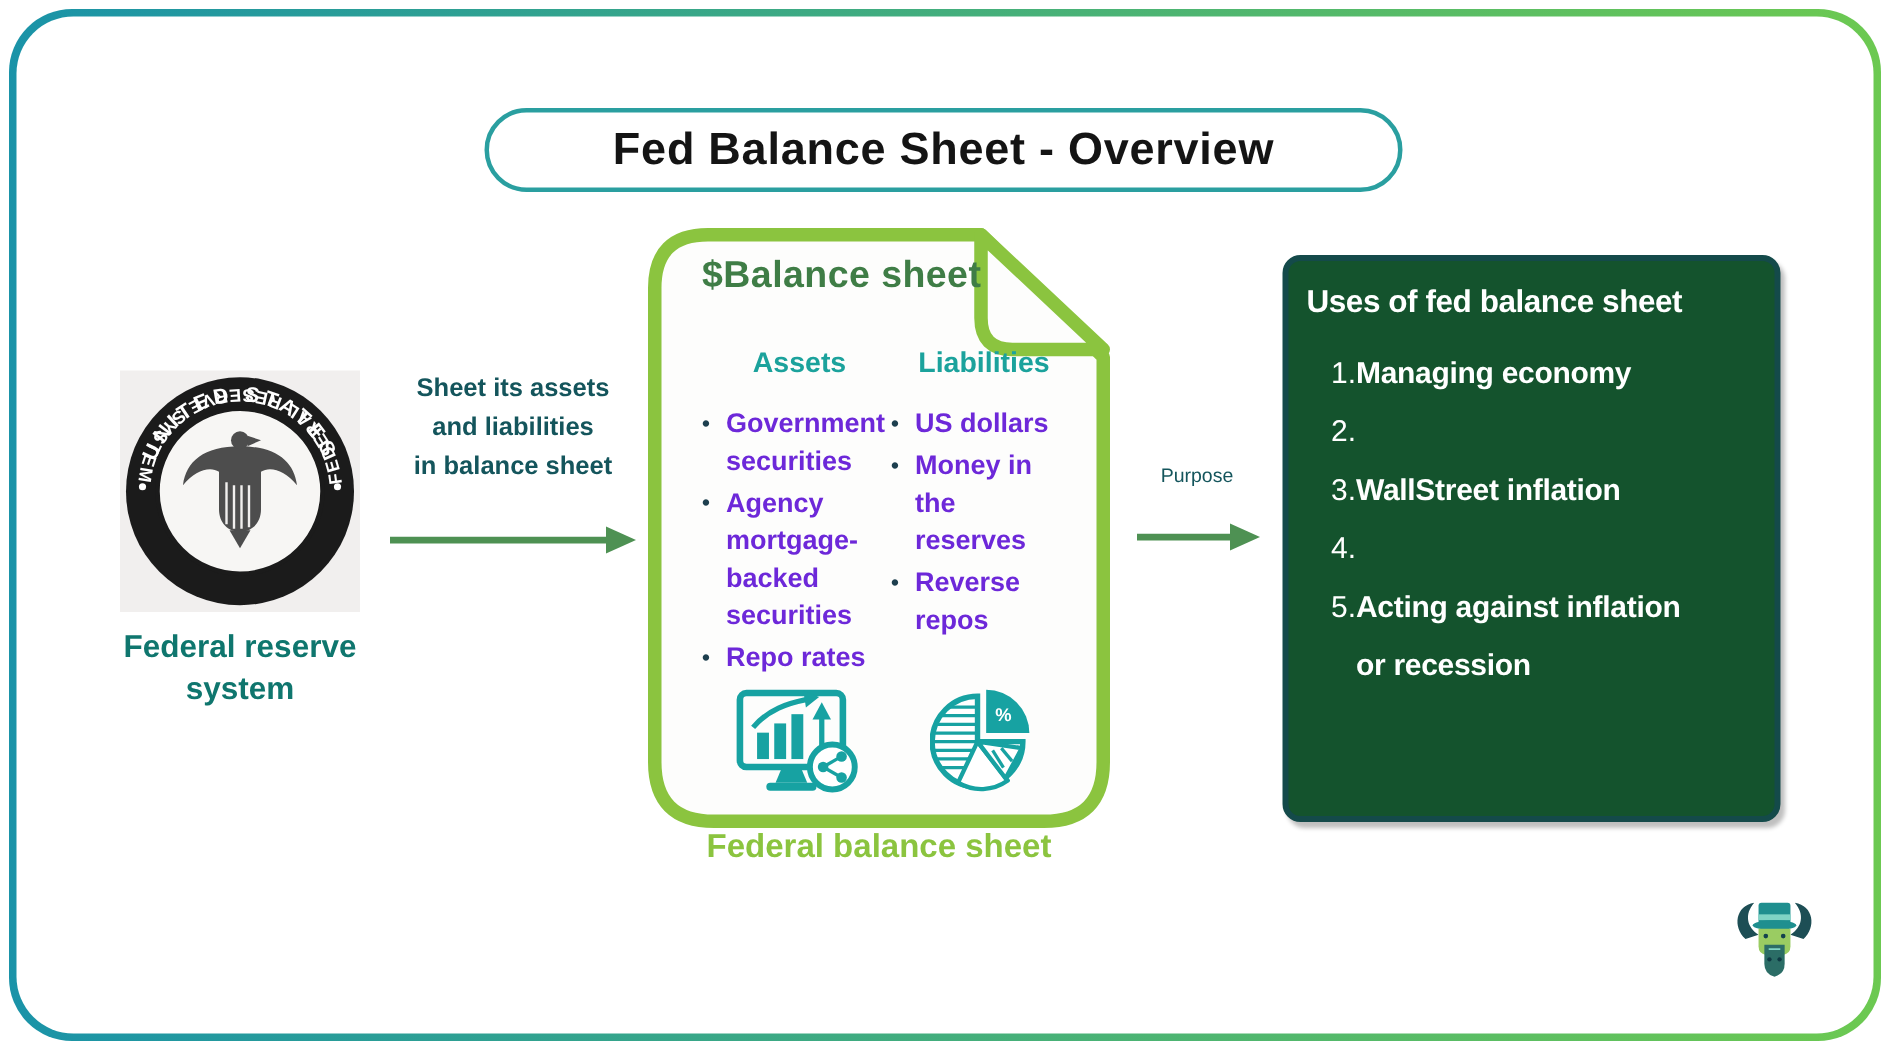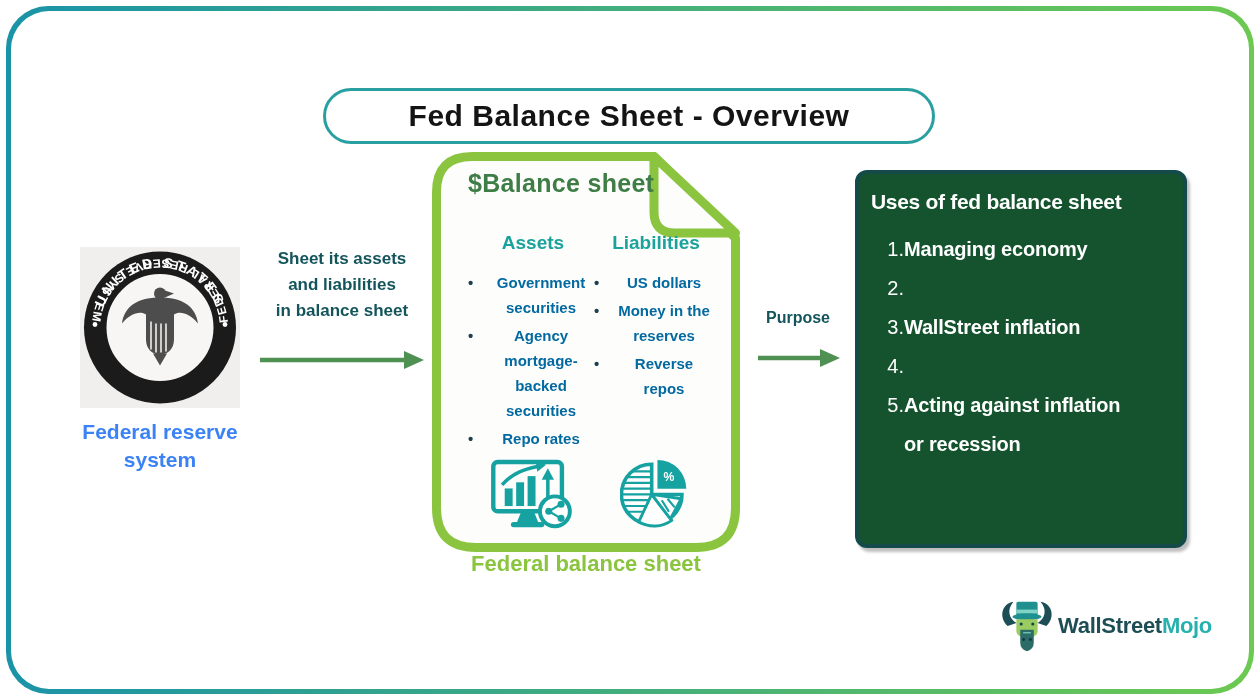--- a/index.html
+++ b/index.html
@@ -3,47 +3,47 @@
 <meta charset="utf-8">
 <style>
   html,body{margin:0;padding:0;background:#ffffff;}
   .page{position:relative;width:1260px;height:700px;background:#fff;overflow:hidden;
         font-family:"Liberation Sans","DejaVu Sans",sans-serif;}
   .frame{position:absolute;left:6px;top:6px;width:1248px;height:688px;border-radius:42px;
          background:linear-gradient(90deg,#1a93a8,#6cc951);}
   .frame-inner{position:absolute;left:5px;top:5px;right:5px;bottom:5px;border-radius:38px;background:#fff;}
   .preline{white-space:pre-line;}
 
-  .title-pill{position:absolute;left:323px;top:88px;width:612px;height:56px;border:3px solid #2a9fa0;
+  .title-pill{position:absolute;left:323px;top:72px;width:612px;height:56px;border:3px solid #2a9fa0;
               border-radius:30px;box-sizing:border-box;display:flex;align-items:center;justify-content:center;}
   .title-pill span{font-size:30px;font-weight:700;color:#141414;letter-spacing:.5px;}
 
   .seal{position:absolute;left:80px;top:247px;width:160px;height:161px;background:#f1efee;}
   .seal-caption{position:absolute;left:40px;top:418px;width:240px;text-align:center;font-size:21px;
-                font-weight:700;color:#3b82f6;line-height:28px;}
+                font-weight:700;color:#0f766e;line-height:28px;}
 
   .arrow1-label{position:absolute;left:258px;top:246px;width:168px;text-align:center;font-size:17px;
                 font-weight:700;color:#14555c;line-height:26px;}
   .arrow-svg{position:absolute;}
 
   .doc{position:absolute;left:432px;top:152px;width:276px;height:400px;}
   .doc-outline{position:absolute;left:0;top:0;}
   .doc-title{position:absolute;left:36px;top:17px;font-size:25px;font-weight:700;color:#3f7d46;letter-spacing:.3px;}
   .doc-col{position:absolute;top:80px;}
   .col-left{left:36px;width:130px;}
   .col-right{left:162px;width:124px;}
   .col-header{text-align:center;font-size:19px;font-weight:700;color:#1ba29c;margin-bottom:16px;}
   .doc-item{display:flex;margin-bottom:3px;}
   .doc-item .b{width:16px;color:#1d3f4e;font-size:15px;line-height:25px;font-weight:700;}
-  .doc-item .t{flex:1;text-align:center;font-size:15px;font-weight:700;color:#0369a1;line-height:25px;}
+  .doc-item .t{flex:1;font-size:18px;font-weight:700;color:#6d28d9;line-height:25px;}
   .doc-caption{position:absolute;left:432px;top:551px;width:308px;text-align:center;font-size:22px;
                font-weight:700;color:#8bc43f;}
 
-  .purpose-label{position:absolute;left:750px;top:309px;width:96px;text-align:center;font-size:16px;
-                 font-weight:700;color:#14555c;}
+  .purpose-label{position:absolute;left:750px;top:309px;width:96px;text-align:center;font-size:13px;
+                 font-weight:400;color:#14555c;}
 
   .uses-box{position:absolute;left:855px;top:170px;width:332px;height:378px;box-sizing:border-box;
             background:#14532d;border:4px solid #144a4a;border-radius:12px;
             box-shadow:3px 4px 3px rgba(0,0,0,.25);}
   .uses-title{padding:16px 10px 0 12px;font-size:21px;font-weight:700;color:#fff;letter-spacing:-.3px;}
   .uses-list{margin-top:16px;padding-left:12px;}
   .use-row{display:flex;line-height:39px;font-size:20px;color:#fff;}
   .use-num{width:33px;text-align:right;font-weight:400;}
   .use-text{flex:1;font-weight:700;letter-spacing:-.2px;}
 
@@ -237,15 +237,14 @@
       <rect x="19" y="13" width="22" height="4" fill="#7fd4c5"></rect>
       <ellipse cx="30" cy="20.5" rx="15" ry="3.5" fill="#1f8f8f"></ellipse>
       <path d="M19,23 h22 v12 q0,5 -5,6 h-12 q-5,-1 -5,-6 Z" fill="#9acc62"></path>
       <circle cx="24" cy="28" r="1.6" fill="#14424d"></circle>
       <circle cx="36" cy="28" r="1.6" fill="#14424d"></circle>
       <path d="M23,34 h14 v13 q0,7 -7,9 q-7,-2 -7,-9 Z" fill="#2b6d66"></path>
       <circle cx="26.5" cy="44" r="1.5" fill="#0f3a44"></circle>
       <circle cx="33.5" cy="44" r="1.5" fill="#0f3a44"></circle>
       <line x1="26" y1="37" x2="34" y2="37" stroke="#7fd4c5" stroke-width="1.2"></line>
     </svg>
-    <span class="logo-text"><span class="p1">WallStreet</span><span class="p2">Mojo</span></span>
   </div>
 </div>
 
 </body></html>

